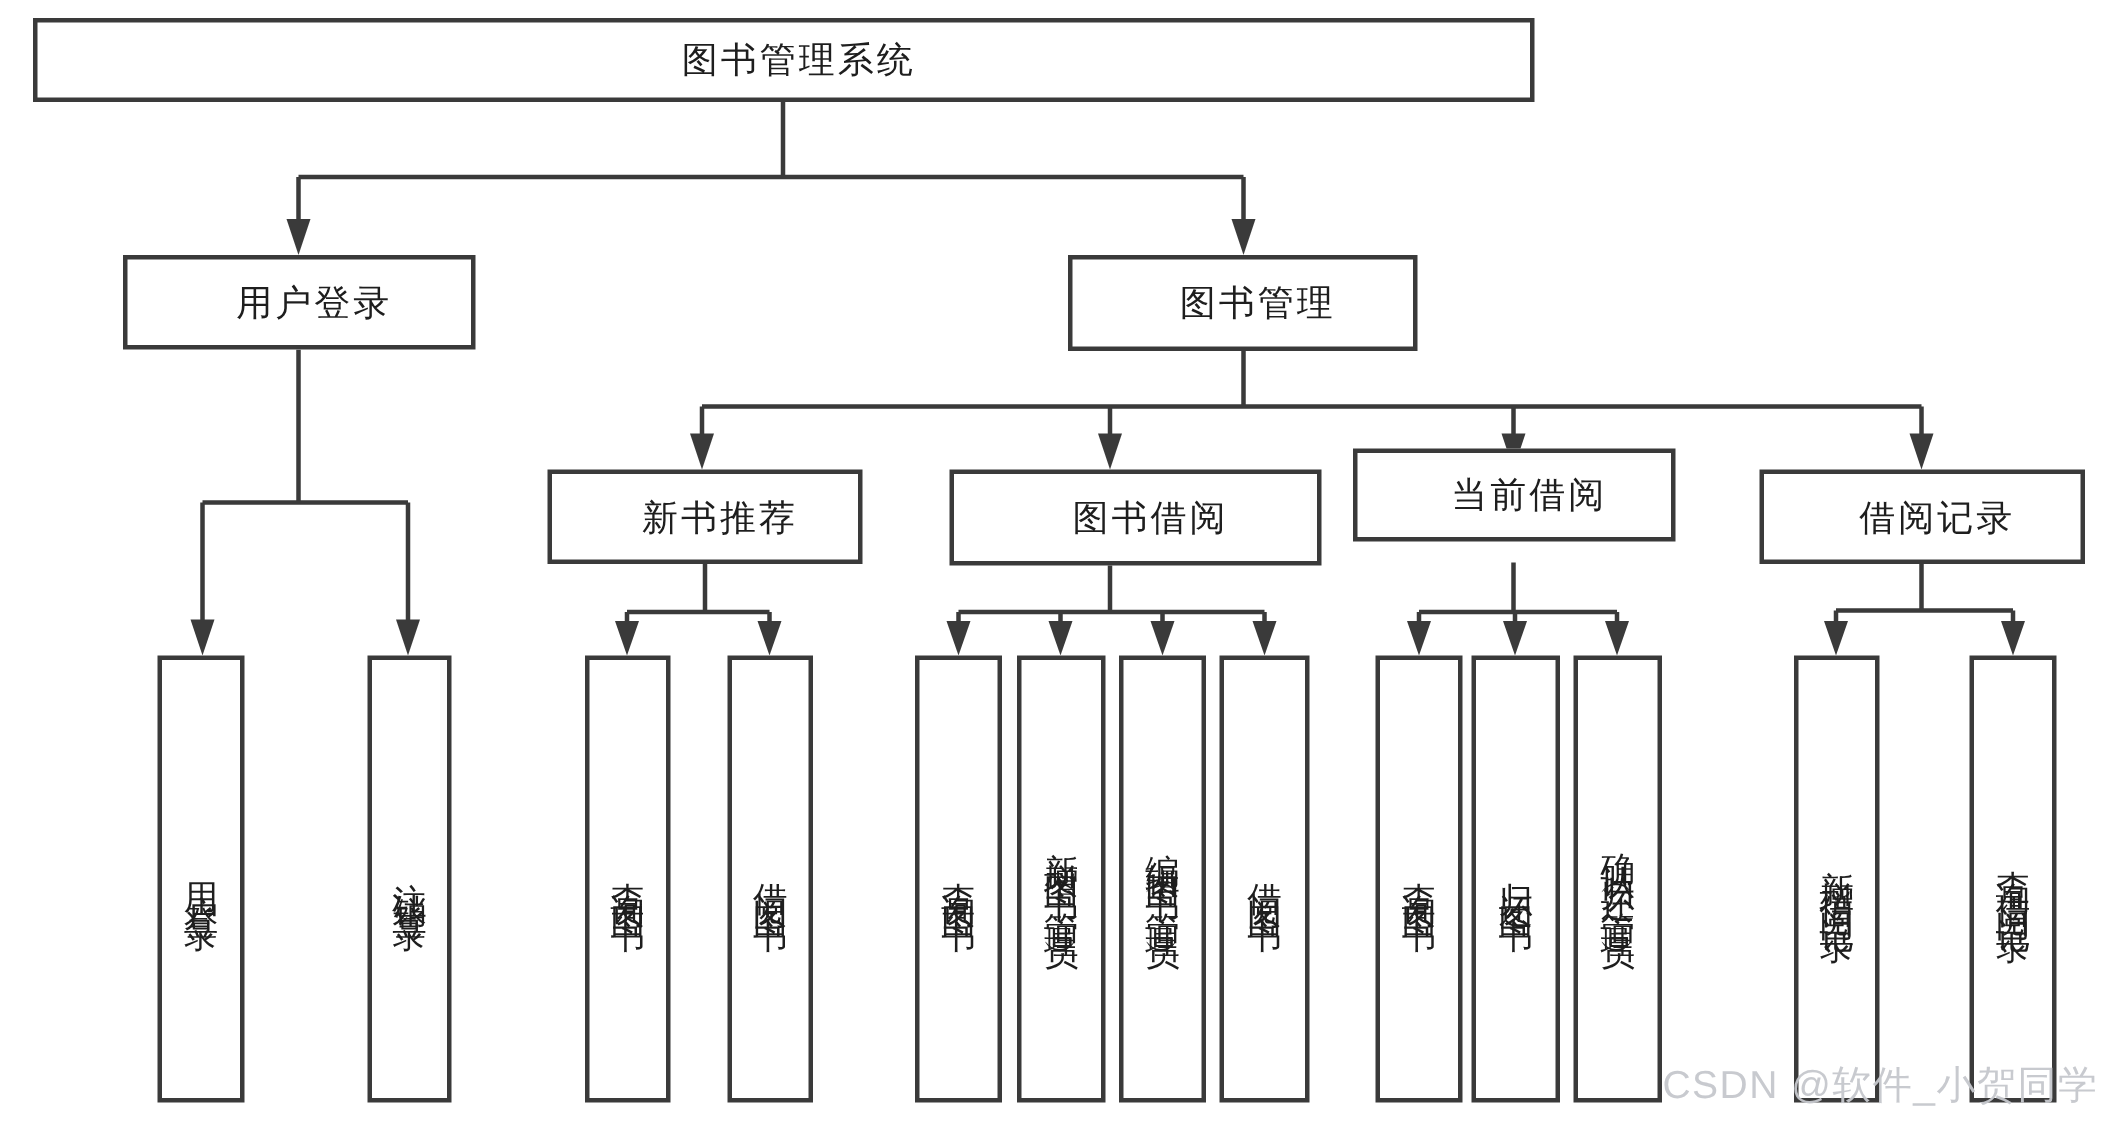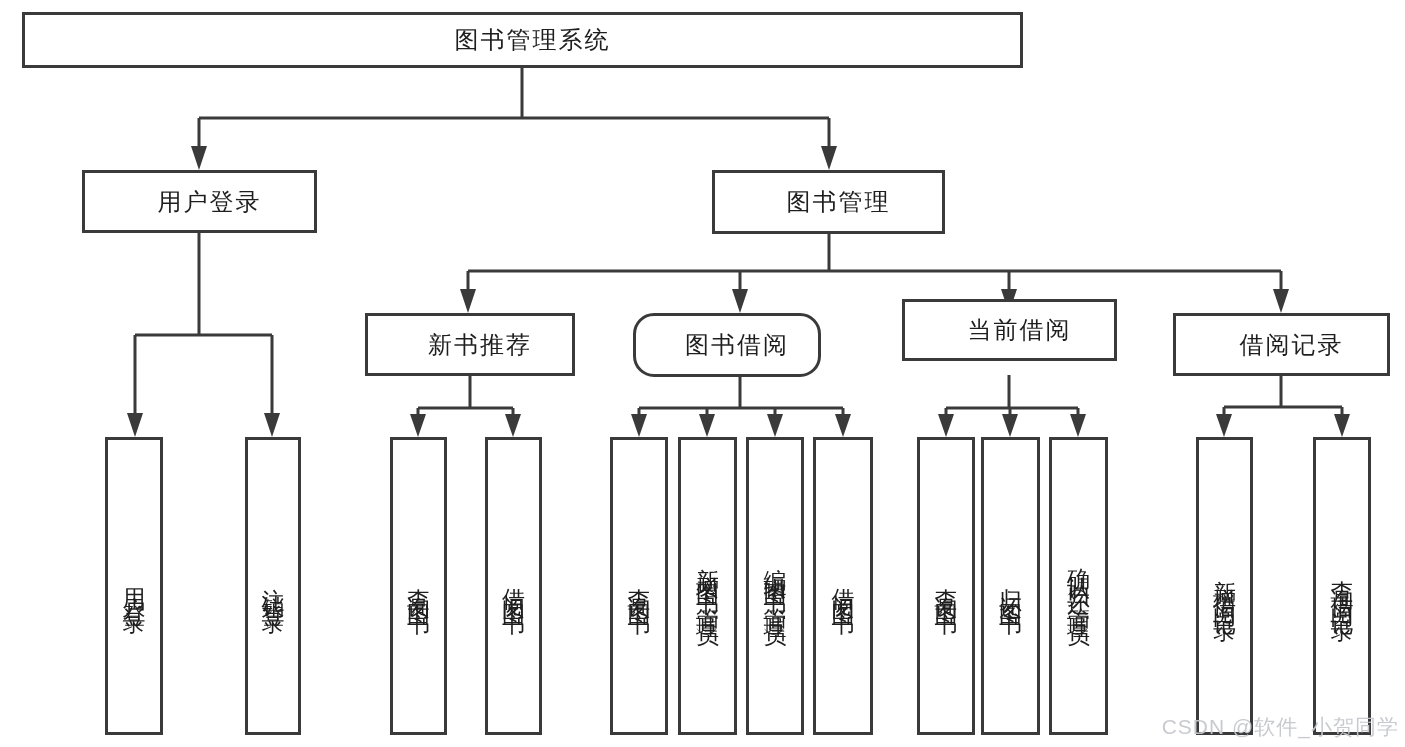--- a/index.html
+++ b/index.html
@@ -36,21 +36,21 @@
     font-size: 23px;
     letter-spacing: 8px;
     line-height: 1;
     color: #1e1e1e;
     white-space: nowrap;
   }
   .watermark {
     position: absolute;
     right: 6px;
     bottom: 6px;
-    font-size: 21px;
+    font-size: 26px;
     color: #c6c8cd;
     letter-spacing: 1px;
     z-index: 3;
     opacity: 0.95;
   }
   .stroke { stroke: #3a3a3a; stroke-width: 3; fill: none; }
   .arrow { fill: #3a3a3a; stroke: none; }
 </style>
 </head>
 <body>
@@ -114,21 +114,21 @@
   <div class="box hbox" style="left:82px; top:170px; width:235px; height:63px;">
     <span>用户登录</span>
   </div>
   <div class="box hbox" style="left:365px; top:313px; width:210px; height:63px;">
     <span>新书推荐</span>
   </div>
 
   <div class="box hbox" style="left:712px; top:170px; width:233px; height:64px;">
     <span>图书管理</span>
   </div>
-  <div class="box hbox" style="left:633px; top:313px; width:188px; height:64px;border-radius:21px;">
+  <div class="box hbox" style="left:633px; top:313px; width:248px; height:64px;">
     <span>图书借阅</span>
   </div>
   <div class="box hbox" style="left:902px; top:299px; width:215px; height:62px;">
     <span>当前借阅</span>
   </div>
   <div class="box hbox" style="left:1173px; top:313px; width:217px; height:63px;">
     <span>借阅记录</span>
   </div>
 
   <div class="box leaf" style="left:105px; width:58px;">

